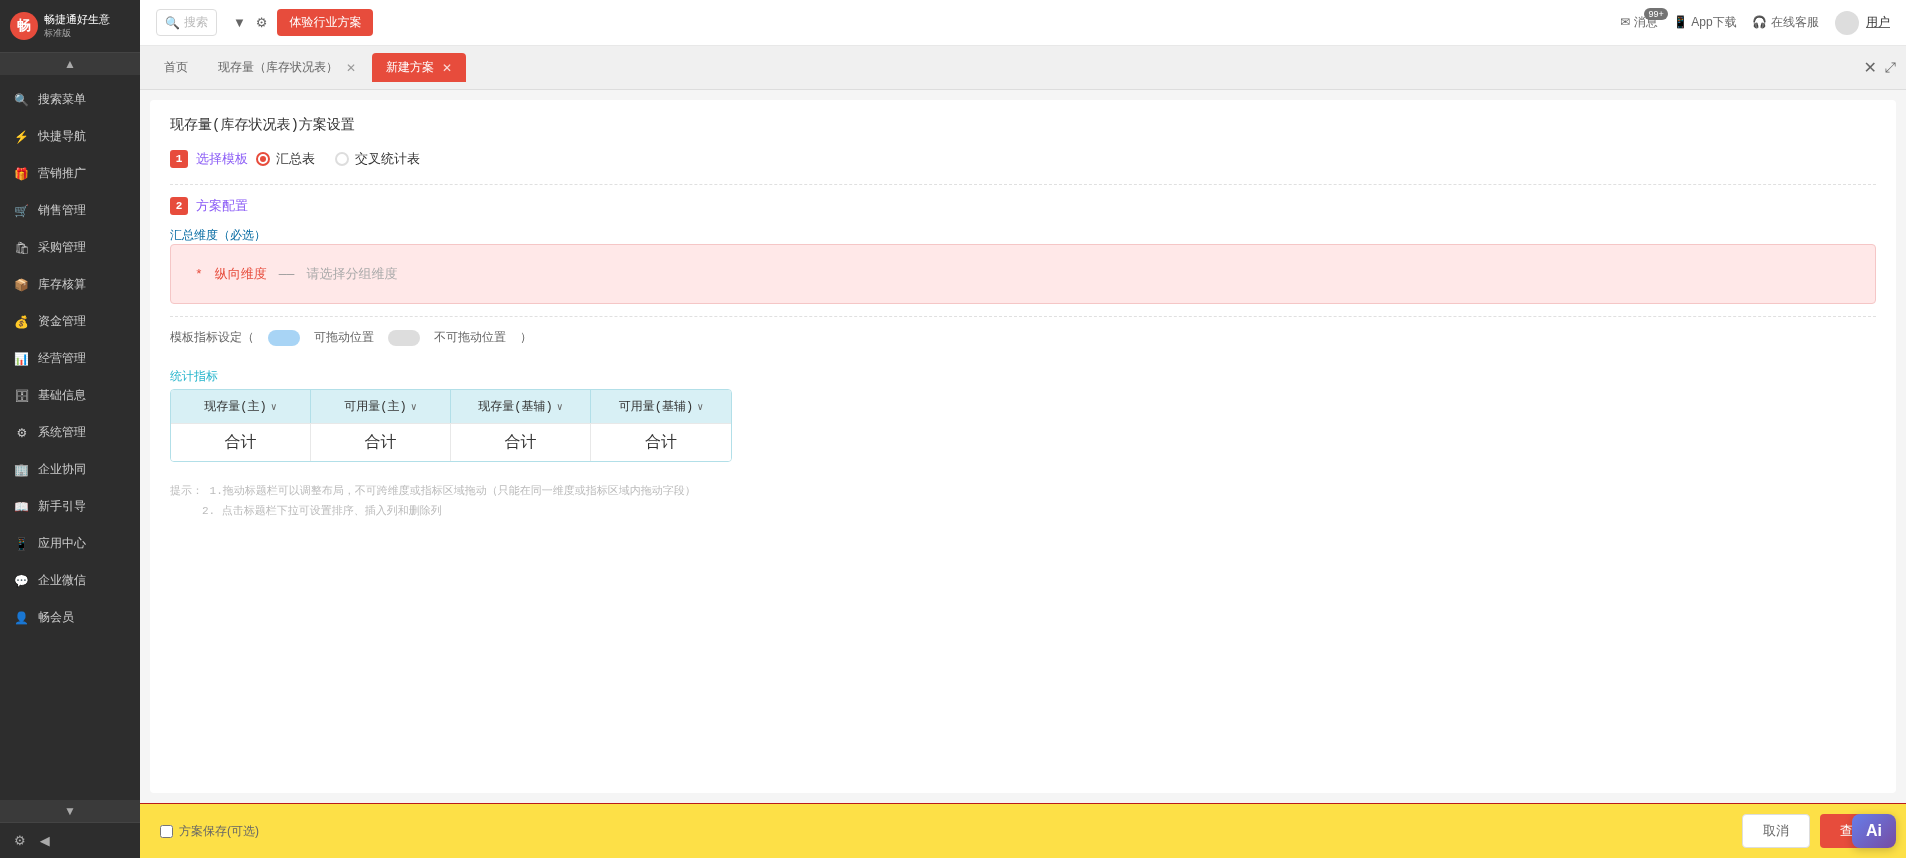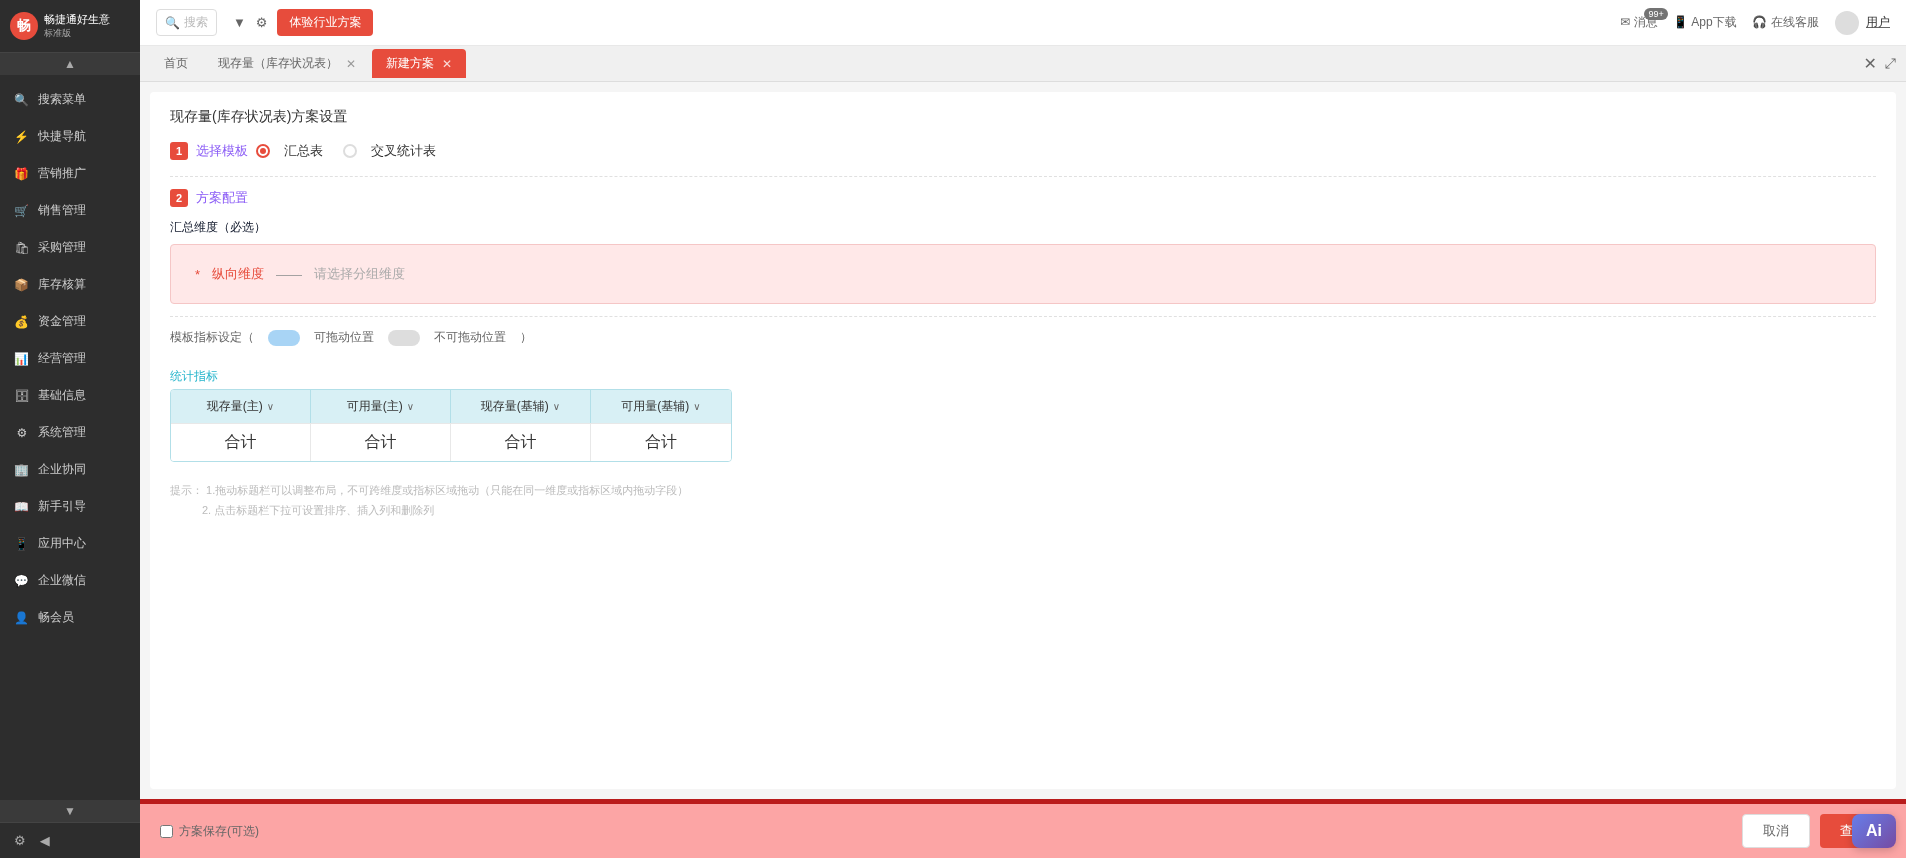--- a/index.html
+++ b/index.html
@@ -70,71 +70,72 @@
     .badge-num {
       position: absolute; top: -6px; right: -10px;
       background: #737373; color: white; border-radius: 8px;
       font-size: 9px; padding: 1px 4px; min-width: 16px; text-align: center;
     }
 
     
     .tabbar {
       background: #f0f0f0; border-bottom: 1px solid #ddd;
       display: flex; align-items: center; padding: 0 10px;
-      height: 36px; flex-shrink: 0; gap: 2px;
+      height: 44px; flex-shrink: 0; gap: 2px;
     }
     .tab-item {
       display: flex; align-items: center; gap: 4px;
       padding: 6px 14px; font-size: 12px; color: #666; cursor: pointer;
       background: transparent; border: none;
     }
     .tab-close { font-size: 12px; color: #999; margin-left: 4px; cursor: pointer; }
     .tab-item.new-tab { background: #e74c3c; color: white; border-radius: 4px 4px 0 0; }
     .tab-item.new-tab .tab-close { color: rgba(255,255,255,0.8); }
 
     
     .content {
       flex: 1; overflow-y: auto; background: #f5f5f5; padding: 0;
       display: flex; flex-direction: column;
     }
     .content-inner {
       background: #fff; margin: 10px; border-radius: 4px;
       padding: 16px 20px; flex: 1;
       position: relative;
+      font-family: Liberation Mono, monospace;
     }
 
     .page-title { font-size: 14px; color: #333; margin-bottom: 16px; font-weight: 500; }
 
     
     .section { margin-bottom: 16px; }
     .section-header {
       display: flex; align-items: center; gap: 8px; margin-bottom: 12px;
     }
     .section-num {
       width: 18px; height: 18px; background: #e74c3c; color: white;
       border-radius: 3px; display: flex; align-items: center; justify-content: center;
       font-size: 11px; font-weight: bold; flex-shrink: 0;
     }
     .section-title { font-size: 13px; color: #8b5cf6; font-weight: 500; }
 
     
     .radio-group { display: flex; align-items: center; gap: 20px; }
-    .radio-item { display: flex; align-items: center; gap: 14px; cursor: pointer; font-size: 13px; color: #333; }
+    .radio-item { display: flex; align-items: center; gap: 6px; cursor: pointer; font-size: 13px; color: #333; }
     .radio-circle {
       width: 14px; height: 14px; border-radius: 50%; border: 2px solid #ddd;
       display: flex; align-items: center; justify-content: center;
     }
     .radio-circle.checked { border-color: #e74c3c; }
     .radio-dot { width: 6px; height: 6px; border-radius: 50%; background: #e74c3c; }
 
     
     .divider { border: none; border-top: 1px dashed #e0e0e0; margin: 12px 0; }
 
     
-    .section-label { font-size: 12px; color: #0f172a; margin-bottom: 8px; }
+    .section-label { font-size: 12px; color: #0369a1; }
     .dimension-box {
       background: #ffe8e8; border: 1px solid #f5c6c6;
       border-radius: 4px; padding: 20px 24px;
       display: flex; align-items: center; gap: 12px;
       color: #e74c3c; font-size: 13px;
     }
     .required-star { color: #e74c3c; }
     .dimension-dash { color: #999; }
     .dimension-placeholder { color: #aaa; }
 
@@ -171,21 +172,21 @@
       min-width: 140px;
     }
     .table-data-cell:last-child { border-right: none; }
 
     
     .tips-section { margin-top: 16px; color: #bbb; font-size: 11px; line-height: 1.8; }
     .tips-title { color: #bbb; }
 
     
     .footer-bar {
-      background: #fca5a5; border-top: 5px solid #b91c1c;
+      background: #fde047; border-top: 1px solid #b91c1c;
       padding: 10px 20px; display: flex; align-items: center; justify-content: space-between;
       flex-shrink: 0;
     }
     .footer-left { display: flex; align-items: center; gap: 6px; font-size: 12px; color: #666; }
     .footer-right { display: flex; gap: 10px; }
     .btn-cancel {
       background: #fff; border: 1px solid #ddd; border-radius: 4px;
       padding: 7px 20px; cursor: pointer; font-size: 13px; color: #666;
     }
     .btn-query {

